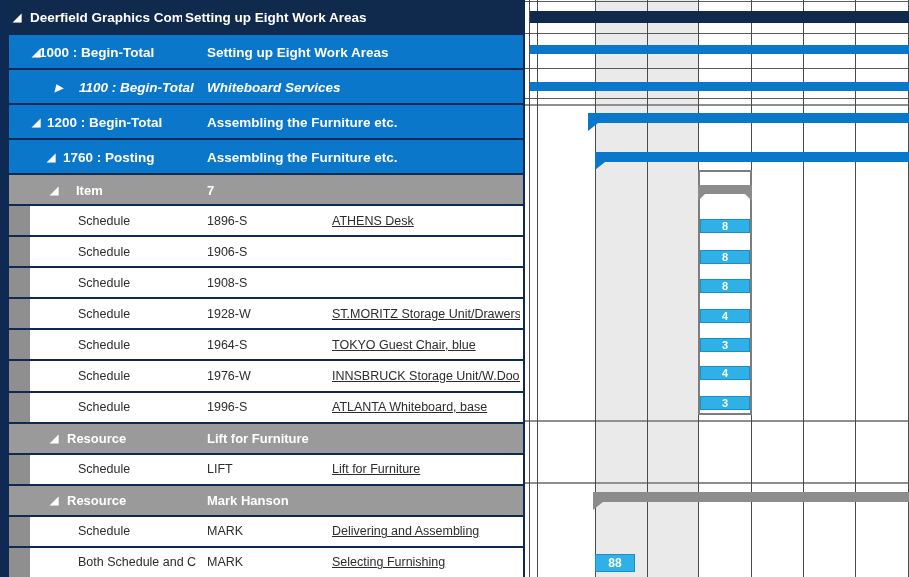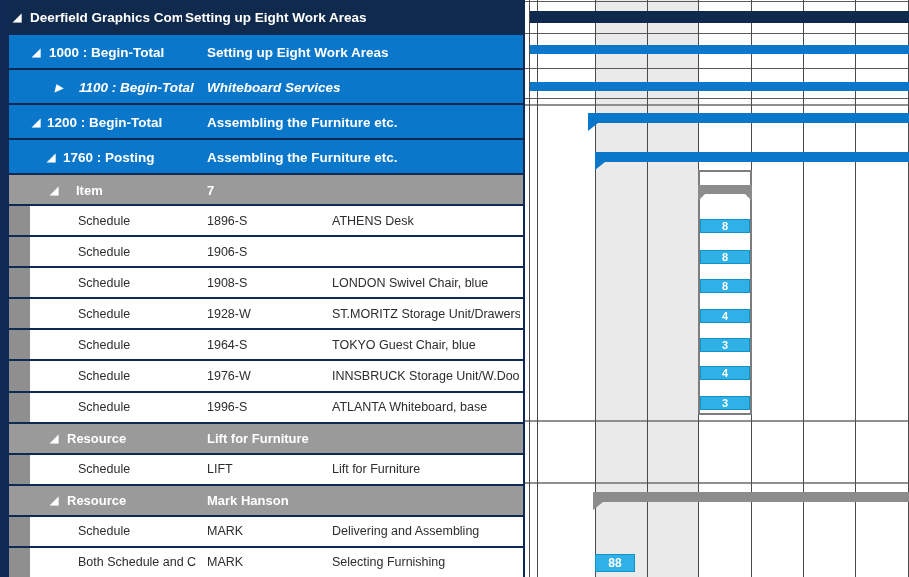--- a/index.html
+++ b/index.html
@@ -10,21 +10,21 @@
   .row{position:relative;box-sizing:border-box;border-bottom:2px solid #0e2a52;flex:1 1 auto;min-height:0;}
   .row.tall{flex:0 0 35px;}
   .company{background:#102a4e;color:#fff;font-weight:bold;font-size:13.5px;}
   .task{background:#0b77cb;color:#fff;font-weight:bold;font-size:13.5px;}
   .task.ital{font-style:italic;}
   .section{background:#9a9a9a;color:#fff;font-weight:bold;font-size:13px;}
   .detail{background:#ffffff;color:#2d2d2d;font-size:12.5px;}
   .cell{position:absolute;top:50%;transform:translateY(-50%);white-space:nowrap;}
   .c2{left:198px;}
   .company .c2{left:176px;}
-  .c3{left:323px;right:3px;overflow:hidden;}
+  .c3{left:323px;right:3px;overflow:hidden;text-decoration:underline;}
   .c1clip{overflow:hidden;}
   .tri{position:absolute;top:50%;transform:translateY(-50%);font-size:11px;line-height:11px;color:#fff;cursor:default;}
   .ind{position:absolute;left:0;top:0;bottom:0;width:21px;background:#8f8f8f;}
   
   .chart{position:relative;flex:1 1 auto;background:#fff;overflow:hidden;}
   .shade{position:absolute;top:0;bottom:0;background:#eaeaea;z-index:0;}
   .hline{position:absolute;left:0;right:0;height:1px;background:#5a5a5a;z-index:1;}
   .hline.thick{height:2px;background:#8f8f8f;}
   .vline{position:absolute;top:0;bottom:0;width:1px;background:#4b4b4b;z-index:2;}
   .capbox{position:absolute;box-sizing:border-box;background:#fff;border:2px solid #7d7d7d;z-index:3;}
@@ -52,21 +52,21 @@
   <div class="left">
 
     <div class="row tall company">
       <span class="tri" style="left:4px">◢</span>
       <span class="cell c1clip" style="left:21px;width:152px">Deerfield Graphics Comp</span>
       <span class="cell c2">Setting up Eight Work Areas</span>
     </div>
 
     <div class="row tall task">
       <span class="tri" style="left:23px">◢</span>
-      <span class="cell" style="left:40px">1000 : Begin-Total</span>
+      <span class="cell" style="left:30px">1000 : Begin-Total</span>
       <span class="cell c2">Setting up Eight Work Areas</span>
     </div>
 
     <div class="row tall task ital">
       <span class="tri" style="left:46px;font-size:10px">▶</span>
       <span class="cell" style="left:70px">1100 : Begin-Total</span>
       <span class="cell c2">Whiteboard Services</span>
     </div>
 
     <div class="row tall task">
@@ -97,21 +97,20 @@
     <div class="row detail">
       <span class="ind"></span>
       <span class="cell" style="left:69px">Schedule</span>
       <span class="cell c2">1906-S</span>
     </div>
 
     <div class="row detail">
       <span class="ind"></span>
       <span class="cell" style="left:69px">Schedule</span>
       <span class="cell c2">1908-S</span>
-      <span class="cell c3">LONDON Swivel Chair, blue</span>
     </div>
 
     <div class="row detail">
       <span class="ind"></span>
       <span class="cell" style="left:69px">Schedule</span>
       <span class="cell c2">1928-W</span>
       <span class="cell c3">ST.MORITZ Storage Unit/Drawers</span>
     </div>
 
     <div class="row detail">

